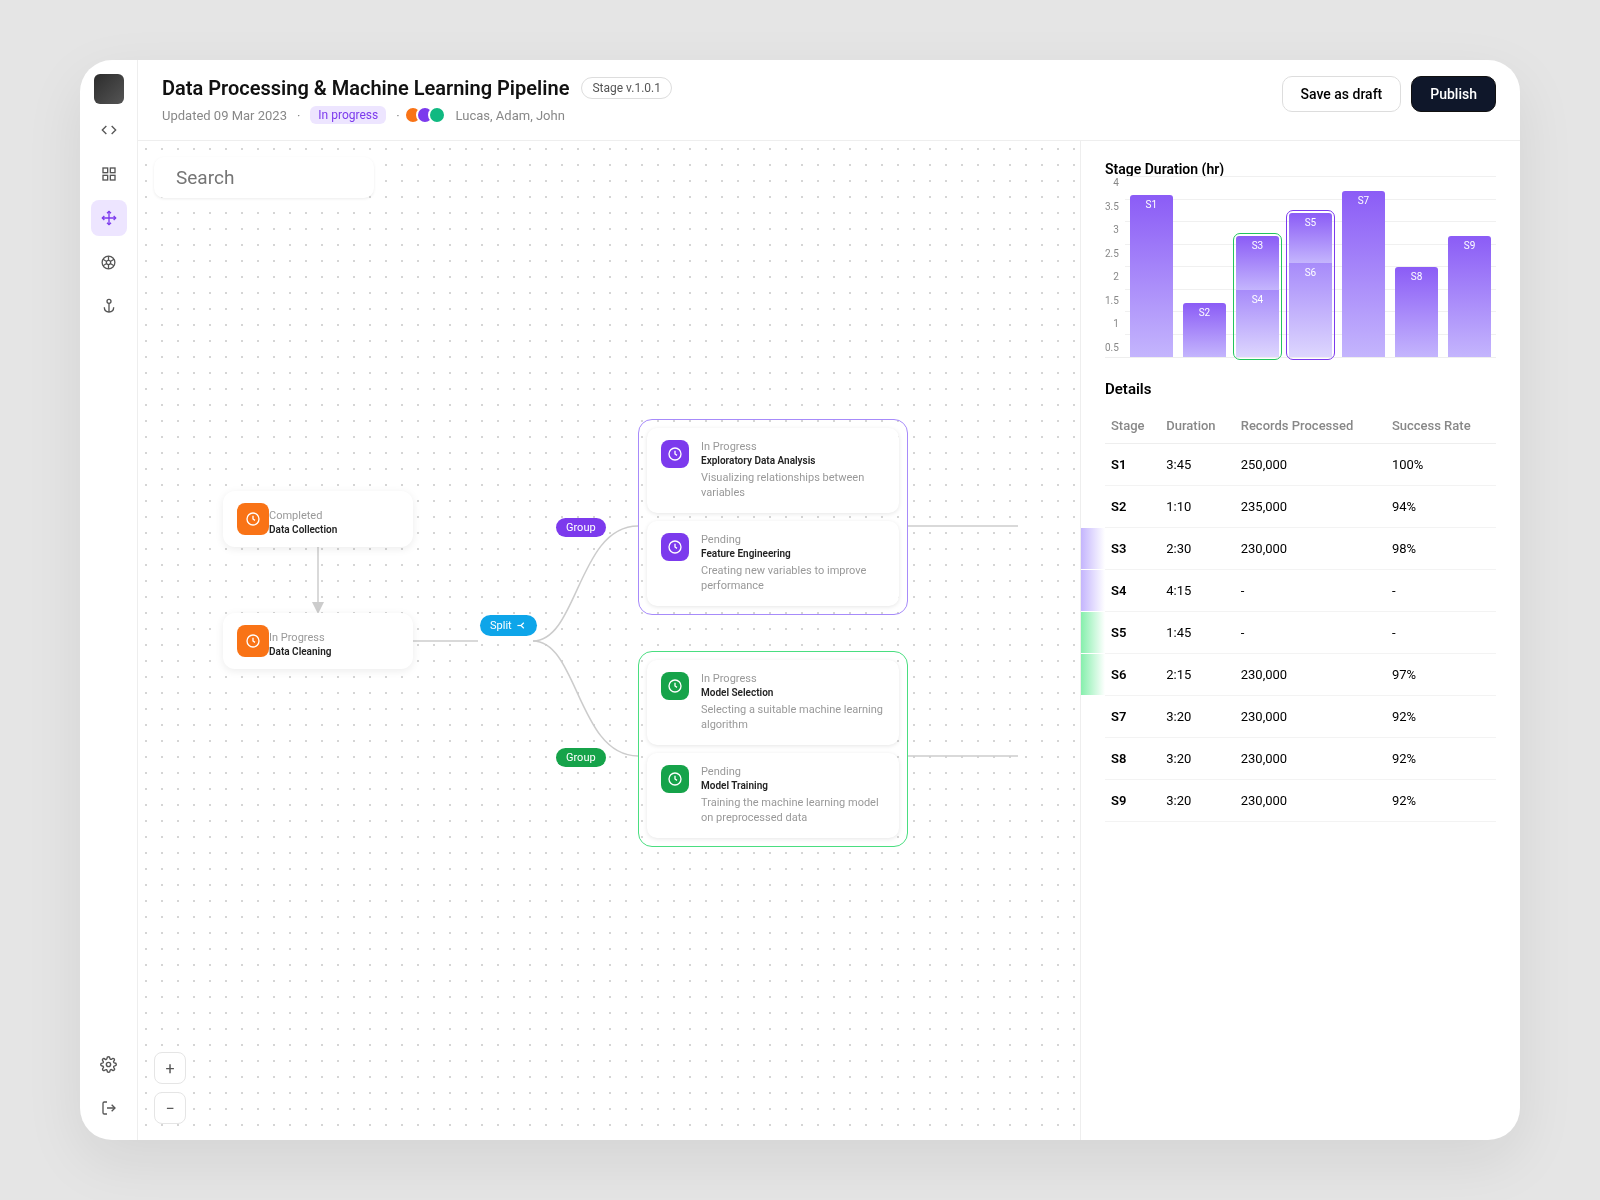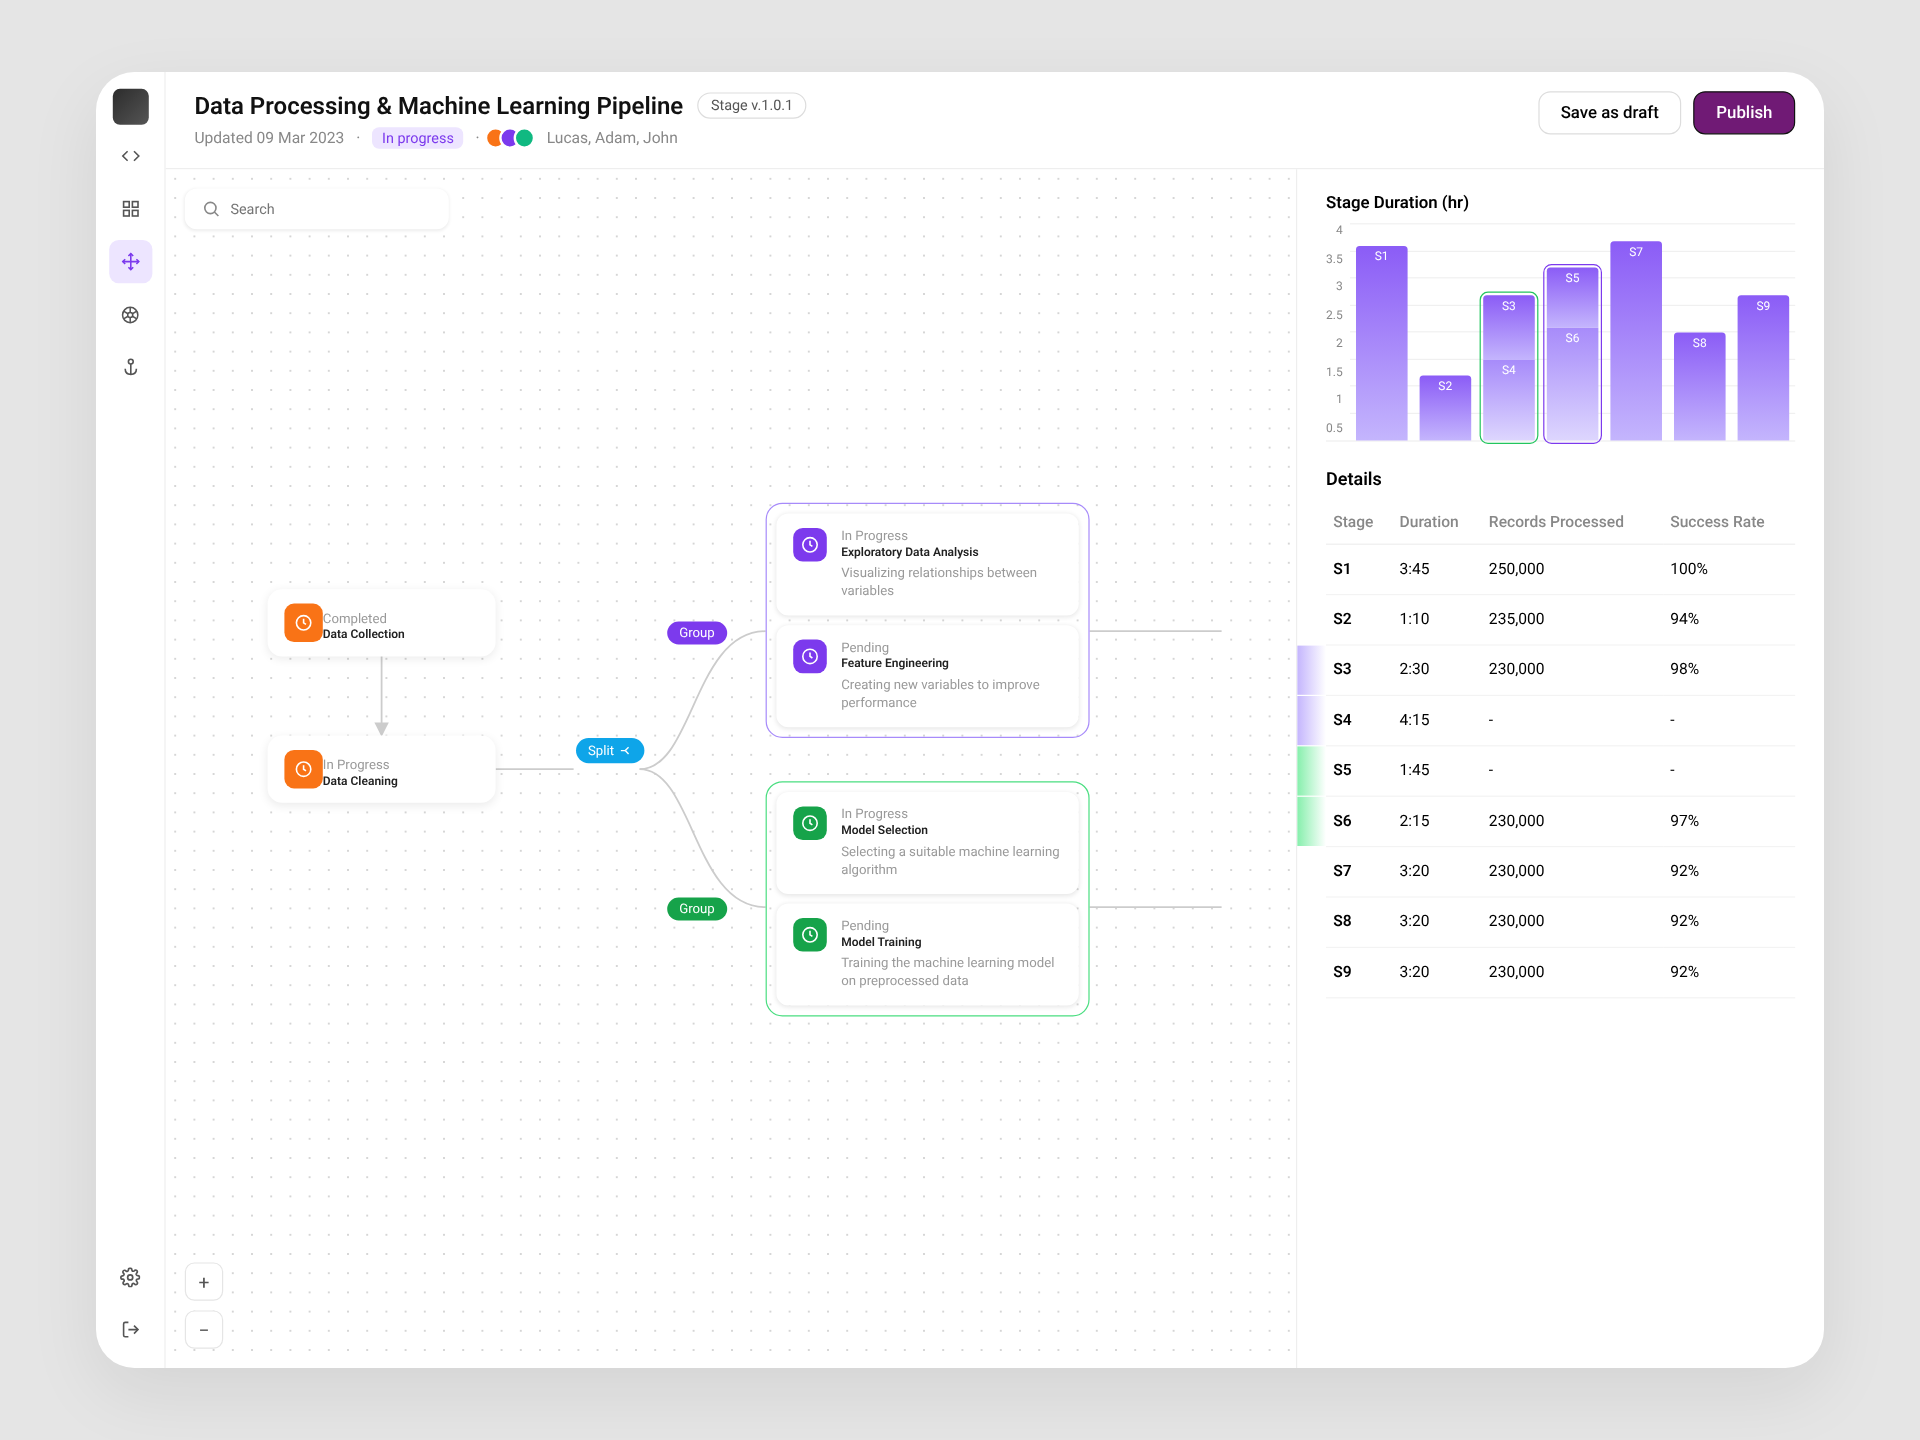--- a/index.html
+++ b/index.html
@@ -18,25 +18,25 @@
 .badge{border:1px solid #ddd;padding:3px 10px;border-radius:999px;font-size:12px;color:#555}
 .meta-row{display:flex;align-items:center;gap:10px;margin-top:6px;font-size:13px;color:#888}
 .status-pill{background:#ede5ff;color:#7c3aed;padding:2px 8px;border-radius:6px;font-size:12px}
 .avatars{display:flex}
 .avatars span{width:18px;height:18px;border-radius:50%;border:2px solid #fff;margin-left:-6px}
 .avatars span:nth-child(1){background:#f97316}
 .avatars span:nth-child(2){background:#7c3aed}
 .avatars span:nth-child(3){background:#10b981}
 .header-actions{display:flex;gap:10px}
 .btn{padding:9px 18px;border-radius:10px;font-size:14px;font-weight:500;cursor:pointer;border:1px solid #ddd;background:#fff}
-.btn.primary{background:#701a75;color:#fff;border-color:#111}
+.btn.primary{background:#0f172a;color:#fff;border-color:#111}
 .body{flex:1;display:flex;min-height:0}
 .canvas{flex:1;background-image:radial-gradient(circle,#d5d5d5 1px,transparent 1px);background-size:16px 16px;position:relative;overflow:hidden}
 .search-box{position:absolute;top:16px;left:16px;background:#fff;border-radius:10px;padding:9px 14px;display:flex;align-items:center;gap:8px;box-shadow:0 1px 3px rgba(0,0,0,.08);width:220px;color:#888}
-.search-box input{border:none;outline:none;font-size:12px;color:#333;flex:1;background:transparent}
+.search-box input{border:none;outline:none;font-size:19px;color:#333;flex:1;background:transparent}
 .zoom-controls{position:absolute;bottom:16px;left:16px;display:flex;flex-direction:column;gap:8px}
 .zoom-btn{width:32px;height:32px;background:#fff;border:1px solid #e5e5e5;border-radius:8px;display:flex;align-items:center;justify-content:center;cursor:pointer;color:#555;font-size:16px}
 .node{position:absolute;background:#fff;border-radius:12px;padding:12px 14px;box-shadow:0 2px 8px rgba(0,0,0,.08);display:flex;align-items:flex-end;width:190px}
 .node-icon{width:32px;height:32px;border-radius:8px;flex-shrink:0;display:flex;align-items:center;justify-content:center;color:#fff}
 .node-icon.orange{background:#f97316}
 .node-text{flex:1;min-width:0}
 .node-status{font-size:11px;color:#999;margin-bottom:2px}
 .node-title{font-size:10px;font-weight:600;color:#222}
 .split-badge{position:absolute;background:#0ea5e9;color:#fff;font-size:11px;padding:4px 10px;border-radius:999px;display:flex;align-items:center;gap:4px}
 .group-box{position:absolute;border:1px solid;border-radius:14px;padding:8px}
@@ -49,21 +49,21 @@
 .inner-node:last-child{margin-bottom:0}
 .inner-node .node-icon{width:28px;height:28px}
 .inner-node .node-icon.purple{background:#7c3aed}
 .inner-node .node-icon.green{background:#16a34a}
 .inner-node-desc{font-size:11px;color:#999;margin-top:4px;line-height:1.4}
 svg.connector{position:absolute;pointer-events:none;overflow:visible}
 .panel{width:440px;border-left:1px solid #eee;padding:20px 24px;overflow:auto}
 .panel-header{display:flex;justify-content:space-between;align-items:center;margin-bottom:16px}
 .panel-title{font-size:20px;font-weight:600}
 .close-btn{cursor:pointer;font-size:18px;color:#333}
-.chart-title{font-size:14px;font-weight:600;margin-bottom:10px}
+.chart-title{font-size:14px;font-weight:600;}
 .chart{display:flex;gap:6px;border-bottom:1px solid #eee}
 .chart-y{display:flex;flex-direction:column;justify-content:space-between;font-size:10px;color:#888;height:180px;padding-bottom:4px;text-align:right}
 .chart-area{flex:1;position:relative;height:180px}
 .chart-gridline{position:absolute;left:0;right:0;border-top:1px solid #f0f0f0}
 .chart-cols{position:absolute;inset:0;display:flex;align-items:flex-end}
 .chart-col{flex:1;display:flex;flex-direction:column;align-items:center;justify-content:flex-end;height:100%;font-size:10px;color:#fff;gap:2px;padding:0 5px}
 .bar{width:100%;background:linear-gradient(180deg,#8b5cf6,#c4b5fd);border-radius:3px 3px 0 0;display:flex;align-items:flex-start;justify-content:center;padding-top:4px}
 .stack-wrap{width:100%;display:flex;flex-direction:column;position:relative}
 .stack-wrap.hl-green{outline:1.5px solid #22c55e;outline-offset:2px;border-radius:4px}
 .stack-wrap.hl-purple{outline:1.5px solid #7c3aed;outline-offset:2px;border-radius:4px}

